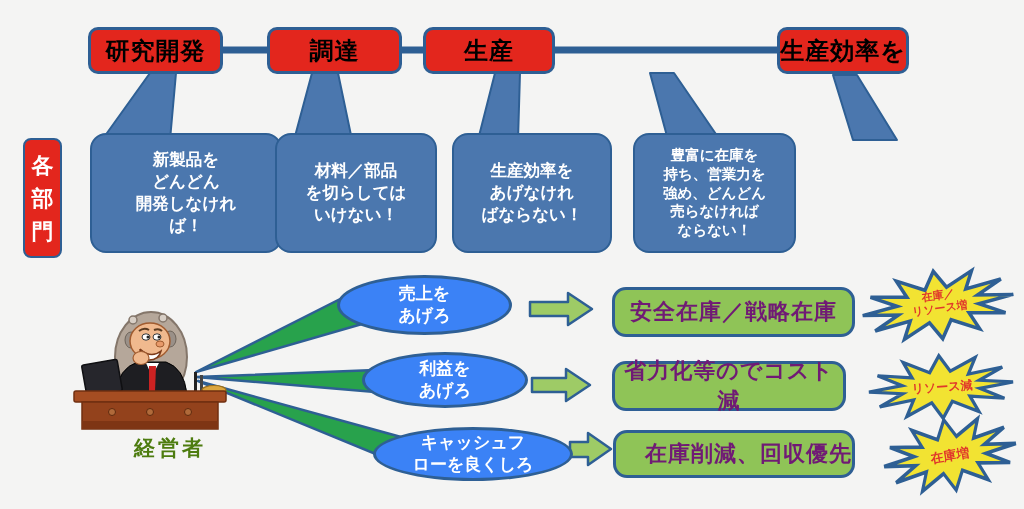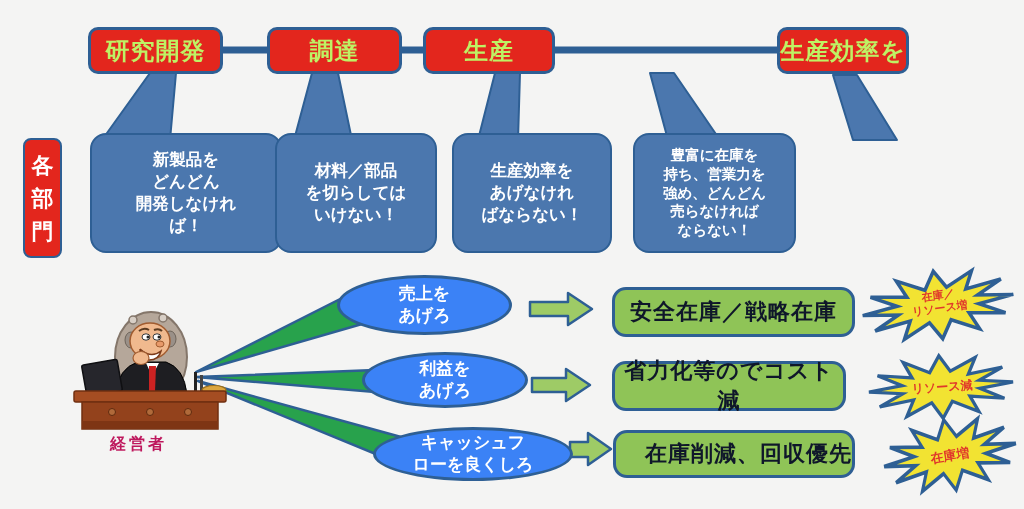--- a/index.html
+++ b/index.html
@@ -5,21 +5,21 @@
   html,body{margin:0;padding:0;}
   .stage{
     position:relative;width:1024px;height:509px;overflow:hidden;
     background:#f4f4f3;
     font-family:"Liberation Sans","DejaVu Sans",sans-serif;
   }
   .layer{position:absolute;left:0;top:0;width:1024px;height:509px;}
   .abs{position:absolute;box-sizing:border-box;}
   .dept{
     background:#e3261d;border:3px solid #2e5f94;border-radius:10px;
-    color:#bef264;font-size:24px;font-weight:bold;letter-spacing:1px;
+    color:#000000;font-size:24px;font-weight:bold;letter-spacing:1px;
     display:flex;align-items:center;justify-content:center;
     top:27px;height:47px;
   }
   .vlabel{
     background:#e3261d;border:2px solid #2e5f94;border-radius:8px;
     color:#fff;font-size:22px;font-weight:bold;line-height:1.5;
     display:flex;align-items:center;justify-content:center;text-align:center;
     white-space:pre-line;
   }
   .bubble{
@@ -30,30 +30,30 @@
   }
   .bubble.small{font-size:14.5px;line-height:1.3;margin-left:6px;}
   .demand{
     background:#3b82f6;border:3px solid #2e5f94;border-radius:50%;
     color:#fff;font-size:17px;font-weight:600;line-height:1.3;
     display:flex;align-items:center;justify-content:center;text-align:center;
     white-space:pre-line;
   }
   .consequence{
     background:#8fc457;border:3px solid #2e5f94;border-radius:14px;
-    color:#0f172a;font-size:22px;font-weight:600;letter-spacing:1px;
+    color:#701a75;font-size:22px;font-weight:600;letter-spacing:1px;
     display:flex;align-items:center;justify-content:center;text-align:center;
   }
   .impact{
     color:#e0392b;font-weight:bold;text-align:center;line-height:1.2;
     white-space:pre-line;transform-origin:center;
   }
   .actor-label{
-    color:#be185d;font-size:16px;font-weight:600;letter-spacing:3px;
-    text-align:left;
+    color:#4d7c0f;font-size:21px;font-weight:600;letter-spacing:3px;
+    text-align:right;
   }
 </style>
 </head>
 <body>
 
 <div class="stage">
 
   <svg class="layer" viewBox="0 0 1024 509">
 
     <line x1="155" y1="50" x2="843" y2="50" stroke="#2e5f94" stroke-width="7"></line>

